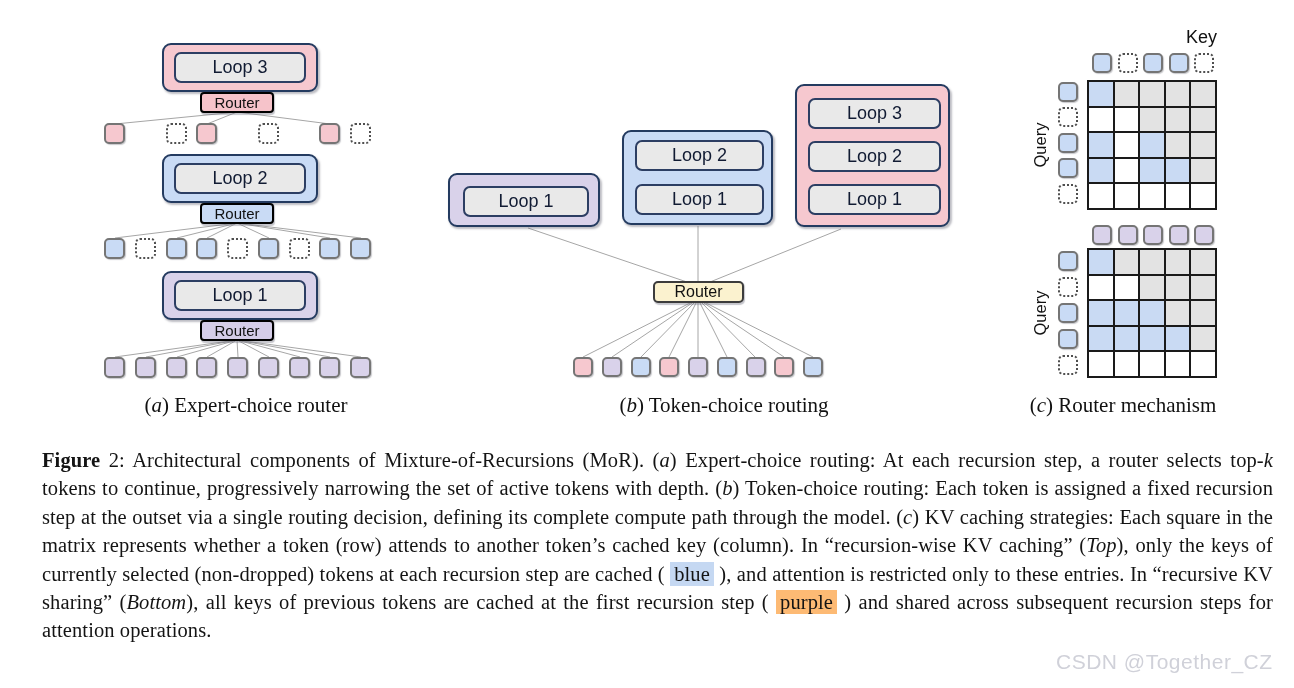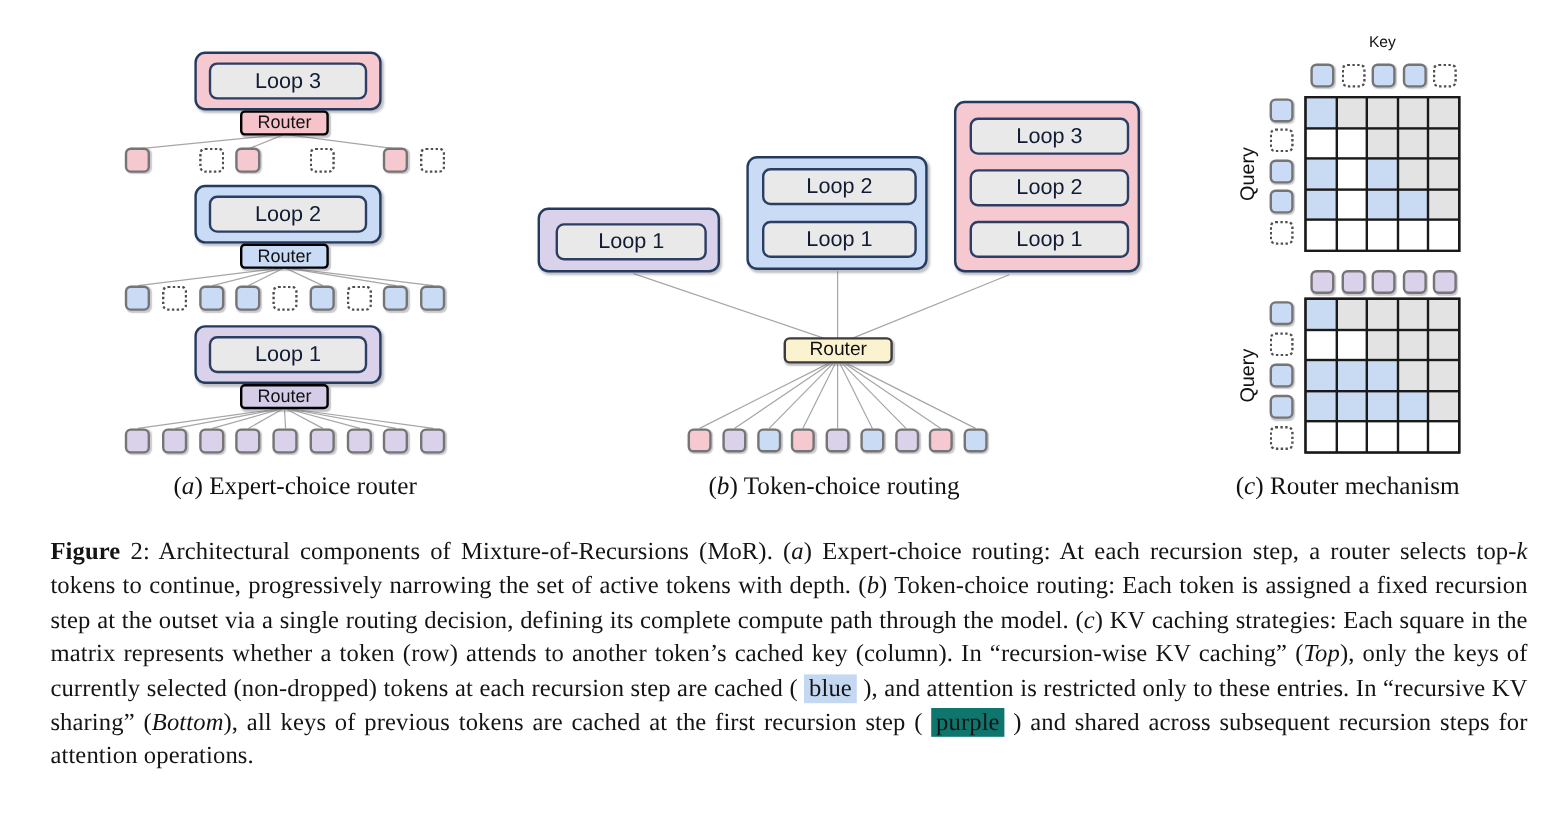--- a/index.html
+++ b/index.html
@@ -42,34 +42,34 @@
 
   
   .matrix{position:absolute;width:130px;height:130px;background:#1a1a1a;border:2.5px solid #1a1a1a;
           box-sizing:border-box;display:grid;grid-template-columns:repeat(5,1fr);
           grid-template-rows:repeat(5,1fr);gap:2px;}
   .cell{background:#fff;}
   .cell.grey{background:#e3e3e3;}
   .cell.blue{background:#c9daf3;}
   .cell.white{background:#ffffff;}
 
-  .axislabel{position:absolute;font-size:13px;color:#111;text-align:center;}
+  .axislabel{position:absolute;font-size:18px;color:#111;text-align:right;}
   .querylabel{position:absolute;width:60px;height:20px;font-size:16.5px;color:#111;text-align:center;
               transform:rotate(-90deg);}
 
   
   .pcap{position:absolute;width:300px;text-align:center;font-family:"Liberation Serif",serif;
         font-size:21px;color:#111;}
   .figcap{position:absolute;left:42px;top:446px;width:1231px;text-align:justify;
           font-family:"Liberation Serif",serif;font-size:20.5px;line-height:28.4px;
           letter-spacing:0.1px;color:#141414;}
   .bold{font-weight:700;}
   .italic{font-style:italic;}
   .highlight-blue{background:#c5d8f2;padding:1px 4px;}
-  .highlight-purple{background:#0f766e;padding:1px 4px;}
+  .highlight-purple{background:#fdba74;padding:1px 4px;}
 
   .watermark{position:absolute;left:1056px;top:650px;font-size:21px;color:#d0d1d9;
              letter-spacing:.5px;font-family:"Liberation Sans",sans-serif;}
 </style>
 </head>
 <body>
 
 <div id="canvas">
 
   <svg class="lines" width="1294" height="430">
@@ -184,21 +184,21 @@
         <div class="tok purple"></div>
         <div class="tok blue"></div>
         <div class="tok pink"></div>
         <div class="tok purple"></div>
         <div class="tok blue"></div>
         <div class="tok purple"></div>
         <div class="tok pink"></div>
         <div class="tok blue"></div>
       </div>
 
-    <div class="pcap" style="left:545px;top:393px"><span>(</span><span class="italic">b</span><span>) Token-choice routing</span></div>
+    <div class="pcap" style="left:574px;top:393px"><span>(</span><span class="italic">b</span><span>) Token-choice routing</span></div>
   </div>
 
   <div>
     <div class="axislabel" style="left:1087px;top:27px;width:130px">Key</div>
 
     <div class="ctokrow sm" style="left:1092px;top:53px">
         <div class="tok blue"></div>
         <div class="tok dotted"></div>
         <div class="tok blue"></div>
         <div class="tok blue"></div>
@@ -281,13 +281,14 @@
         <div class="cell white"></div>
         <div class="cell white"></div>
         <div class="cell white"></div>
       </div>
 
     <div class="pcap" style="left:973px;top:393px"><span>(</span><span class="italic">c</span><span>) Router mechanism</span></div>
   </div>
 
   <div class="figcap"><span class="bold">Figure</span><span> 2: Architectural components of Mixture-of-Recursions (MoR). (</span><span class="italic">a</span><span>) Expert-choice routing: At each recursion step, a router selects top-</span><span class="italic">k</span><span> tokens to continue, progressively narrowing the set of active tokens with depth. (</span><span class="italic">b</span><span>) Token-choice routing: Each token is assigned a fixed recursion step at the outset via a single routing decision, defining its complete compute path through the model. (</span><span class="italic">c</span><span>) KV caching strategies: Each square in the matrix represents whether a token (row) attends to another token’s cached key (column). In “recursion-wise KV caching” (</span><span class="italic">Top</span><span>), only the keys of currently selected (non-dropped) tokens at each recursion step are cached ( </span><span class="highlight-blue">blue</span><span> ), and attention is restricted only to these entries. In “recursive KV sharing” (</span><span class="italic">Bottom</span><span>), all keys of previous tokens are cached at the first recursion step ( </span><span class="highlight-purple">purple</span><span> ) and shared across subsequent recursion steps for attention operations.</span></div>
 
+  <div class="watermark">CSDN @Together_CZ</div>
 </div>
 
 </body></html>

